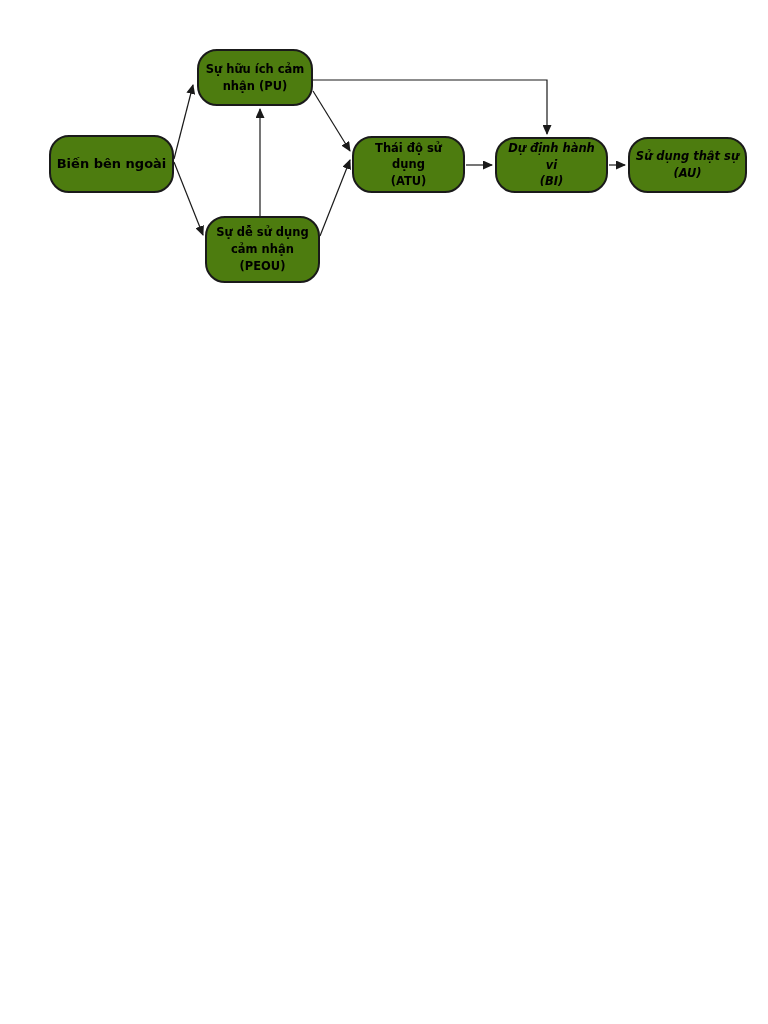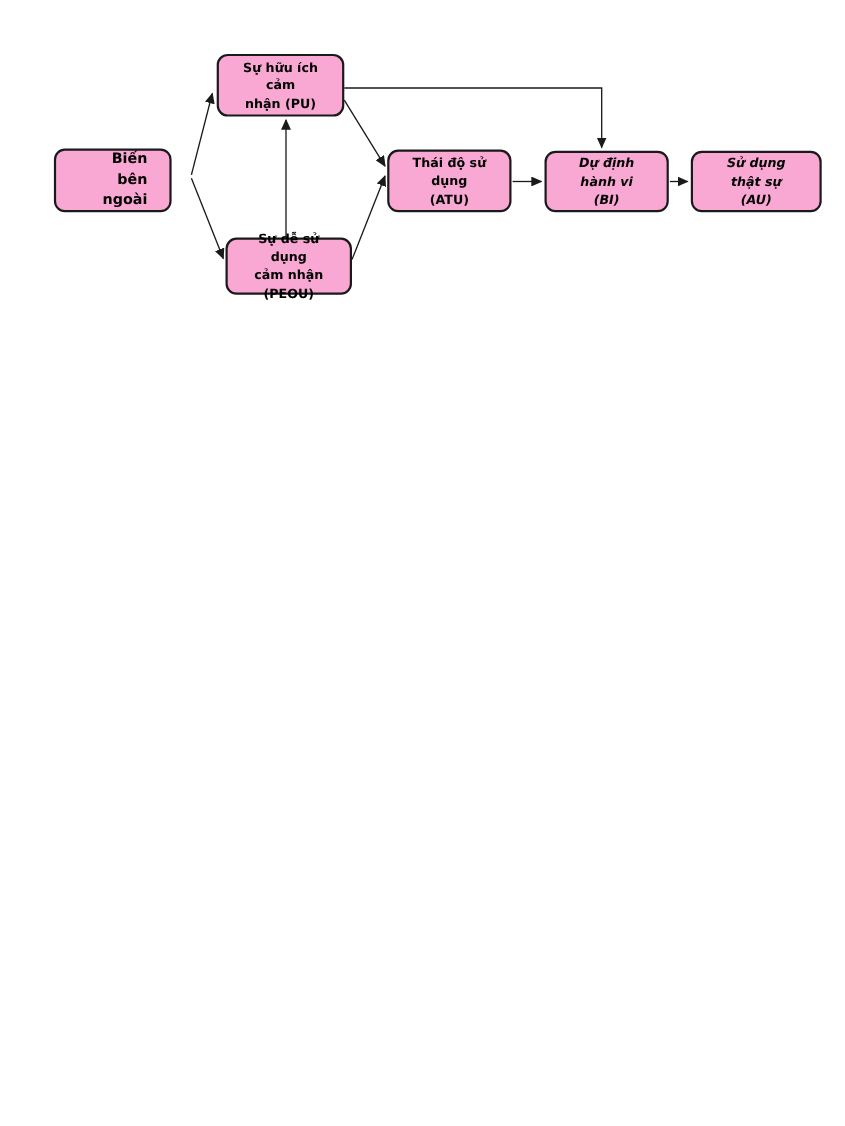--- a/index.html
+++ b/index.html
@@ -17,41 +17,41 @@
     background: #ffffff;
   }
   svg.connectors {
     position: absolute;
     left: 0; top: 0;
     width: 768px; height: 1024px;
     pointer-events: none;
   }
   .node {
     position: absolute;
-    background: #f9a8d4;
+    background: #4d7c0f;
     border: 2.5px solid #1a1a1a;
-    border-radius: 10px;
+    border-radius: 20px;
     display: flex;
     align-items: center;
     justify-content: center;
     text-align: center;
     font-weight: bold;
     color: #000000;
     font-size: 11.5px;
     line-height: 1.45;
     white-space: pre-line;
-    padding: 2px 20px;
+    padding: 2px 4px;
   }
   .node-external {
-    left: 49px; top: 135px; width: 107px; height: 58px;
+    left: 49px; top: 135px; width: 125px; height: 58px;
     font-size: 13px;
     text-align: right;
   }
   .node-pu   { left: 197px; top: 49px;  width: 116px; height: 57px; }
-  .node-peou { left: 205px; top: 216px; width: 115px; height: 52px; }
+  .node-peou { left: 205px; top: 216px; width: 115px; height: 67px; }
   .node-atu  { left: 352px; top: 136px; width: 113px; height: 57px; }
   .node-bi   { left: 495px; top: 137px; width: 113px; height: 56px; font-style: italic; }
   .node-au   { left: 628px; top: 137px; width: 119px; height: 56px; font-style: italic; }
 </style>
 </head>
 <body>
 
 <div class="canvas">
 
   <svg class="connectors" viewBox="0 0 768 1024" xmlns="http://www.w3.org/2000/svg">

